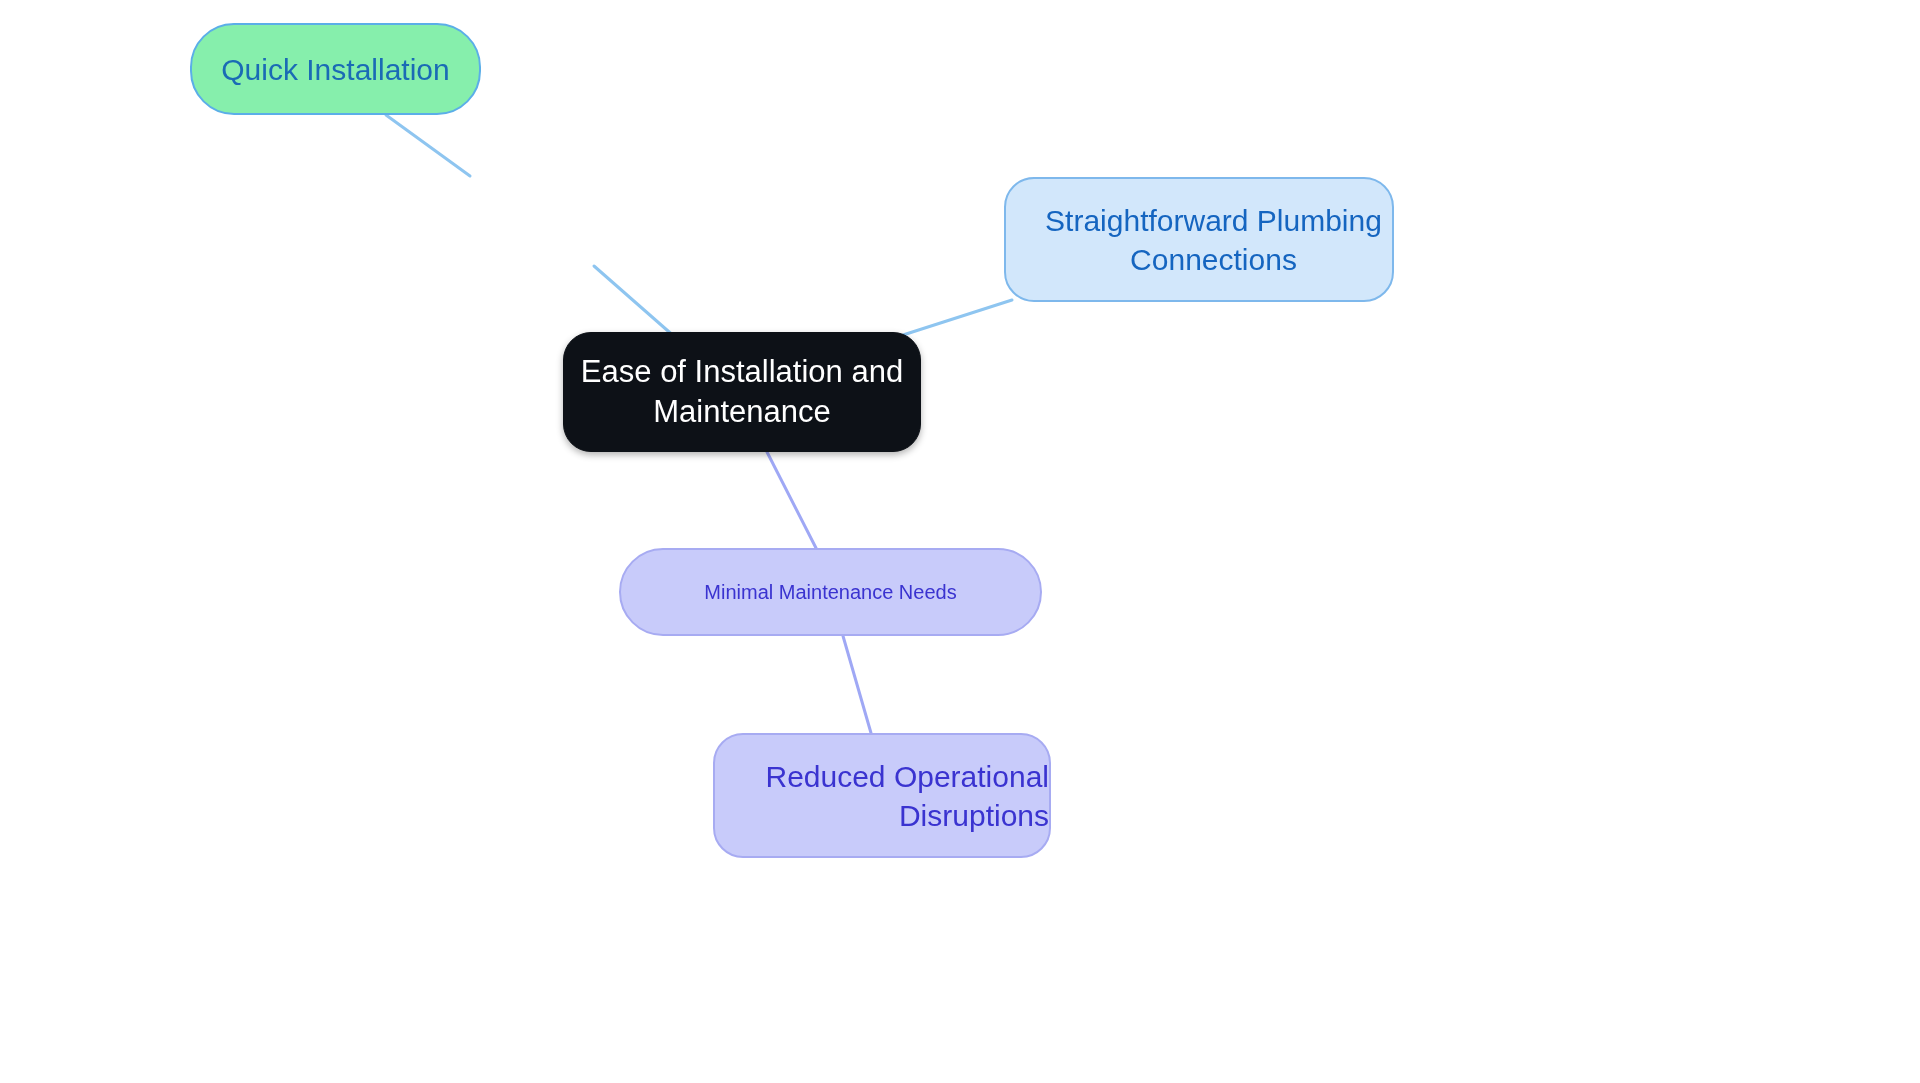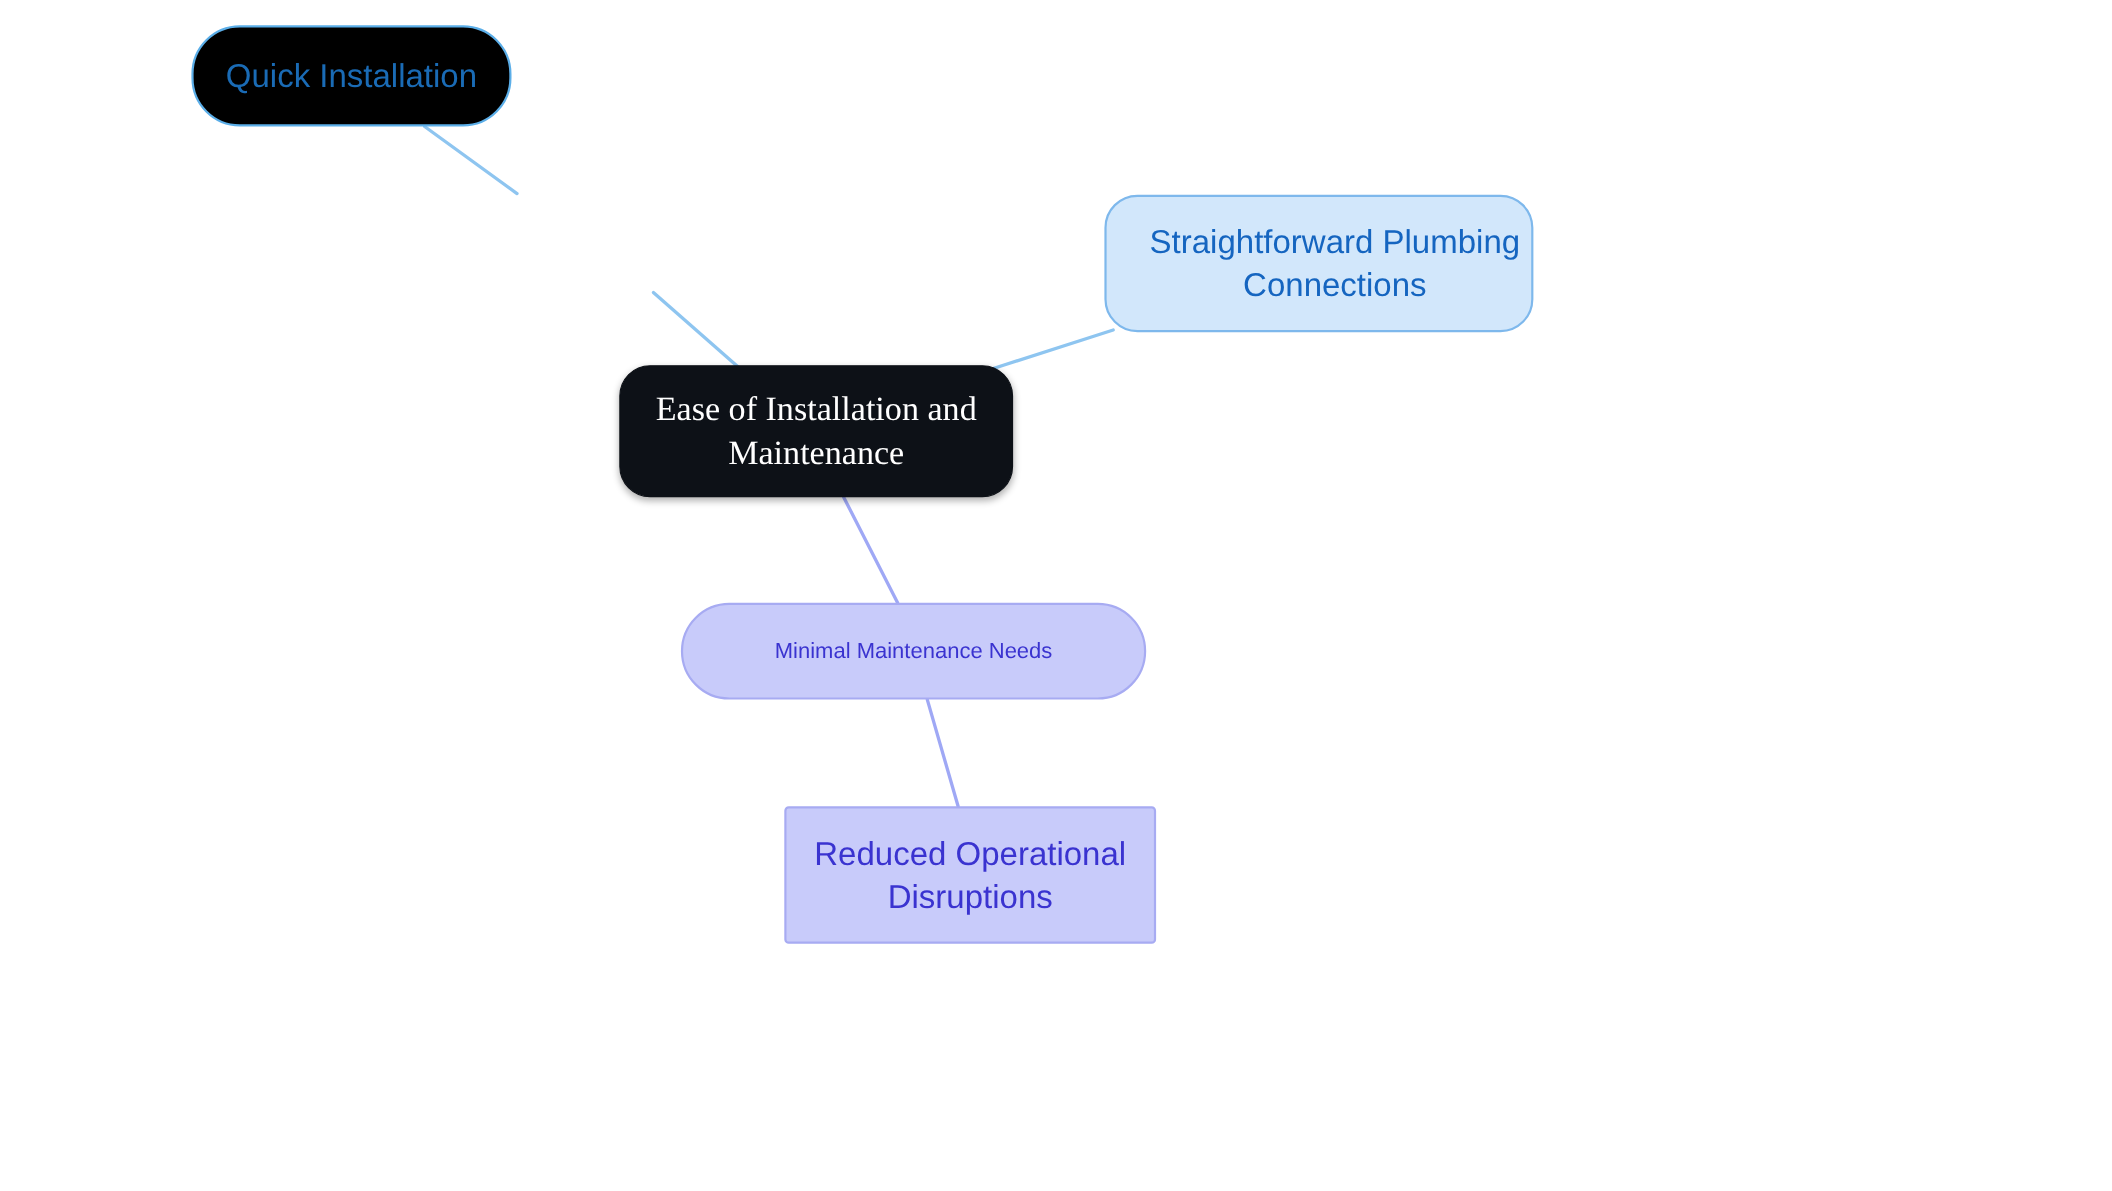--- a/index.html
+++ b/index.html
@@ -76,43 +76,44 @@
     color: #3a33d0;
     font-size: 20px;
     border-radius: 44px;
     z-index: 2;
   }
   .node--purple-block {
     background: #c8cbfa;
     border: 2px solid #a7abf2;
     color: #3a33d0;
     font-size: 30px;
-    border-radius: 4px;
+    border-radius: 30px;
     z-index: 2;
+    text-align: right;
   }
 </style>
 </head>
 <body>
 
 <div id="canvas" style="background: rgb(255, 255, 255);">
 
   <svg id="edge-layer" viewBox="0 0 1920 1083" width="1920" height="1083" xmlns="http://www.w3.org/2000/svg">
       <line x1="386" y1="115" x2="470" y2="176" stroke="#8ec5f0" stroke-width="3" stroke-linecap="round"></line>
       <line x1="594" y1="266" x2="676" y2="338" stroke="#8ec5f0" stroke-width="3" stroke-linecap="round"></line>
       <line x1="903" y1="335" x2="1012" y2="300" stroke="#8ec5f0" stroke-width="3" stroke-linecap="round"></line>
       <line x1="767" y1="452" x2="816" y2="548" stroke="#9fa8f5" stroke-width="3" stroke-linecap="round"></line>
       <line x1="843" y1="636" x2="871" y2="733" stroke="#9fa8f5" stroke-width="3" stroke-linecap="round"></line>
     </svg>
 
-  <div class="node node--root" style="left: 563px; top: 332px; width: 358px; height: 120px; background: rgb(13, 17, 23); color: rgb(255, 255, 255); font-family: Liberation Serif, serif;">
+  <div class="node node--root" style="left: 563px; top: 332px; width: 358px; height: 120px; background: rgb(13, 17, 23); color: rgb(255, 255, 255);">
     <span class="node-label">Ease of Installation and
 Maintenance</span>
   </div>
 
-  <div class="node node--blue" style="left: 174px; top: 23px; width: 291px; height: 92px; background: #000000; border-color: rgb(91, 174, 232); color: rgb(26, 107, 181);">
+  <div class="node node--blue" style="left: 190px; top: 23px; width: 291px; height: 92px; background: #86efac; border-color: rgb(91, 174, 232); color: rgb(26, 107, 181);">
     <span class="node-label">Quick Installation</span>
   </div>
 
 
   <div class="node node--blue-light" style="left: 1004px; top: 177px; width: 390px; height: 125px; background: rgb(210, 231, 251); border-color: rgb(126, 184, 236); color: rgb(21, 101, 192);">
     <span class="node-label">Straightforward Plumbing
 Connections</span>
   </div>
 
   <div class="node node--purple" style="left: 619px; top: 548px; width: 423px; height: 88px; background: rgb(200, 203, 250); border-color: rgb(167, 171, 242); color: rgb(58, 51, 208);">

